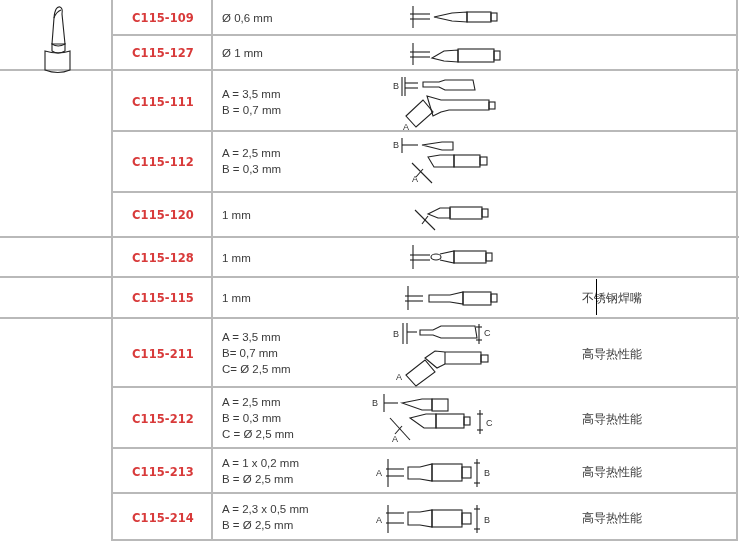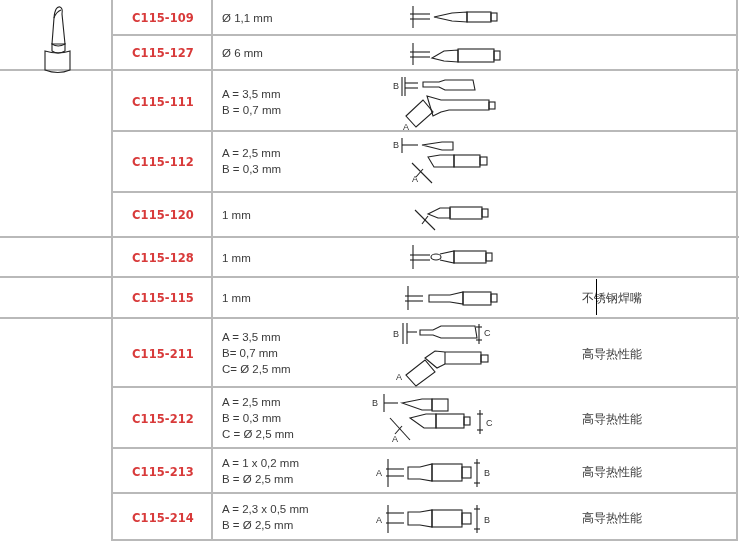--- a/index.html
+++ b/index.html
@@ -35,32 +35,32 @@
 <div class="hline" style="left:112px;top:539px;width:626px;"></div>
 
 <svg class="fig" style="left:40px;top:4px;" width="40" height="68">
   <path class="s" d="M14 14 Q15 2 20 3 Q23 4 22 10 L25 40 L12 40 Z"></path>
   <path class="s" d="M14 14 Q16 8 21 6"></path>
   <path class="s" d="M12 40 Q18 44 25 40 L25 47 Q18 51 12 47 Z"></path>
   <path class="s" d="M5 47 Q18 51 30 47 L30 66 Q18 71 5 66 Z"></path>
 </svg>
 
 <div class="code" style="top:10px;">C115-109</div>
-<div class="spec" style="top:10px;">Ø 1,1 mm</div>
+<div class="spec" style="top:10px;">Ø 0,6 mm</div>
 <svg class="fig" style="left:410px;top:0;" width="90" height="32">
   <line class="s" x1="3" y1="6" x2="3" y2="28"></line>
     <line class="s" x1="0" y1="14" x2="20" y2="14"></line>
     <line class="s" x1="0" y1="19" x2="20" y2="19"></line>
   <path class="s" d="M24 17 L42 13 L57 12 L57 22 L42 21 Z"></path>
   <rect class="s" x="57" y="12" width="24" height="10"></rect>
     <rect class="s" x="81" y="13" width="6" height="8"></rect>
 </svg>
 
 <div class="code" style="top:45px;">C115-127</div>
-<div class="spec" style="top:45px;">Ø 6 mm</div>
+<div class="spec" style="top:45px;">Ø 1 mm</div>
 <svg class="fig" style="left:410px;top:40px;" width="90" height="30">
   <line class="s" x1="3" y1="3" x2="3" y2="25"></line>
     <line class="s" x1="0" y1="12" x2="20" y2="12"></line>
     <line class="s" x1="0" y1="17" x2="20" y2="17"></line>
   <path class="s" d="M22 18 L34 11 L48 10 L48 22 L34 21 Z"></path>
   <rect class="s" x="48" y="9" width="36" height="13"></rect>
     <rect class="s" x="84" y="11" width="6" height="9"></rect>
 </svg>
 
 <div class="code" style="top:94px;">C115-111</div>

